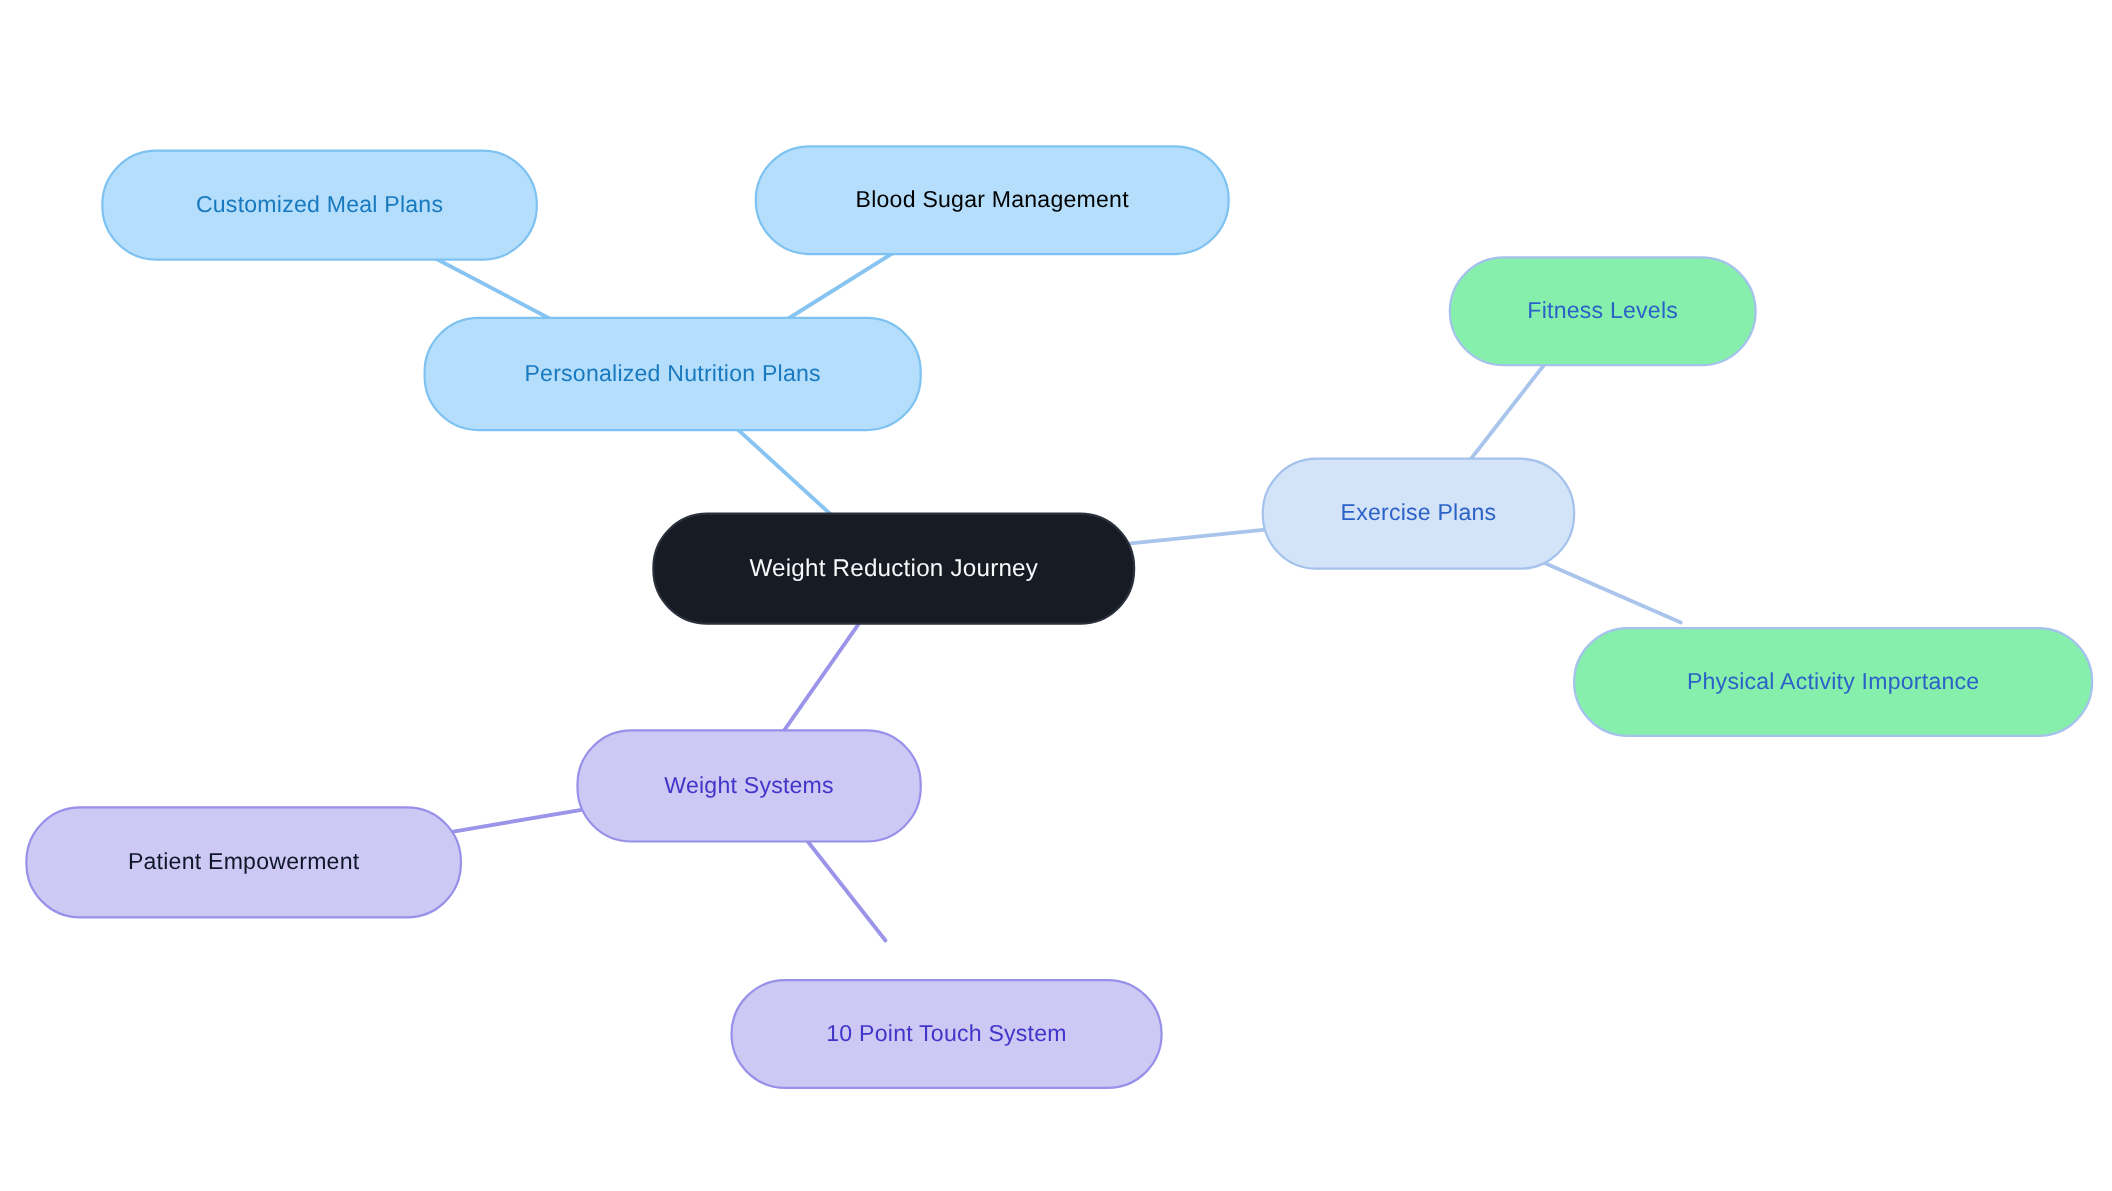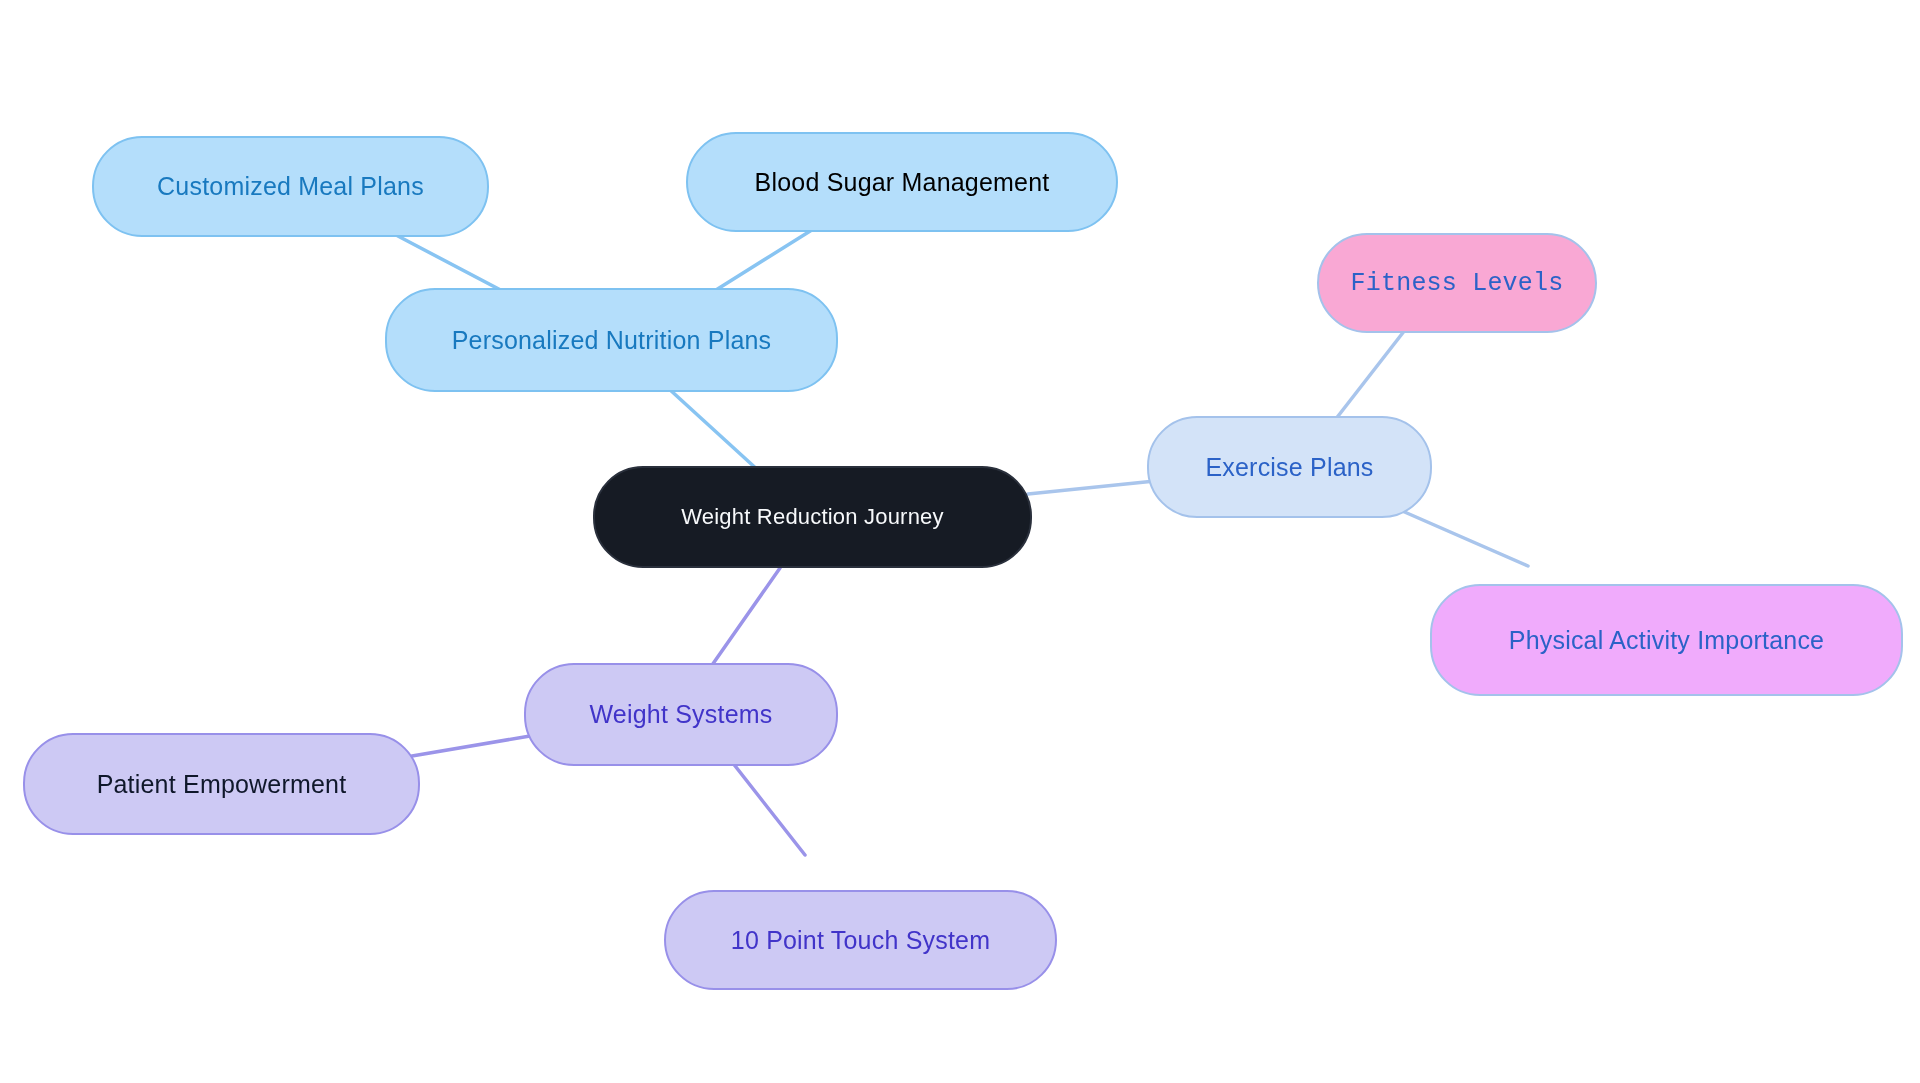--- a/index.html
+++ b/index.html
@@ -27,21 +27,21 @@
     stroke-linecap: round;
   }
   .node {
     position: absolute;
     display: flex;
     align-items: center;
     justify-content: center;
     border-radius: 50px;
     border: 2px solid transparent;
     box-sizing: border-box;
-    font-size: 25px;
+    font-size: 21px;
     letter-spacing: 0.2px;
     cursor: pointer;
     user-select: none;
     white-space: nowrap;
   }
   .node .label {
     pointer-events: none;
   }
   .node.center-node {
     font-size: 22px;
@@ -80,25 +80,25 @@
   </div>
 
   <div class="node" style="left: 686px; top: 132px; width: 432px; height: 100px; background: rgb(180, 222, 251); border-color: rgb(126, 194, 241); color: #000000;">
     <span class="label">Blood Sugar Management</span>
   </div>
 
   <div class="node" style="left: 1147px; top: 416px; width: 285px; height: 102px; background: rgb(211, 227, 248); border-color: rgb(164, 194, 235); color: rgb(43, 98, 199);">
     <span class="label">Exercise Plans</span>
   </div>
 
-  <div class="node" style="left: 1317px; top: 233px; width: 280px; height: 100px; background: #f9a8d4; border-color: rgb(164, 194, 235); color: rgb(43, 98, 199); font-family: Liberation Mono, monospace;">
+  <div class="node" style="left: 1317px; top: 233px; width: 280px; height: 100px; background: #86efac; border-color: rgb(164, 194, 235); color: rgb(43, 98, 199);">
     <span class="label">Fitness Levels</span>
   </div>
 
-  <div class="node" style="left: 1430px; top: 584px; width: 473px; height: 112px; background: #f0abfc; border-color: rgb(164, 194, 235); color: rgb(43, 98, 199);">
+  <div class="node" style="left: 1430px; top: 570px; width: 473px; height: 100px; background: #86efac; border-color: rgb(164, 194, 235); color: rgb(43, 98, 199);">
     <span class="label">Physical Activity Importance</span>
   </div>
 
   <div class="node" style="left: 524px; top: 663px; width: 314px; height: 103px; background: rgb(205, 201, 244); border-color: rgb(152, 144, 233); color: rgb(65, 52, 201);">
     <span class="label">Weight Systems</span>
   </div>
 
   <div class="node" style="left: 23px; top: 733px; width: 397px; height: 102px; background: rgb(205, 201, 244); border-color: rgb(152, 144, 233); color: #0f172a;">
     <span class="label">Patient Empowerment</span>
   </div>

